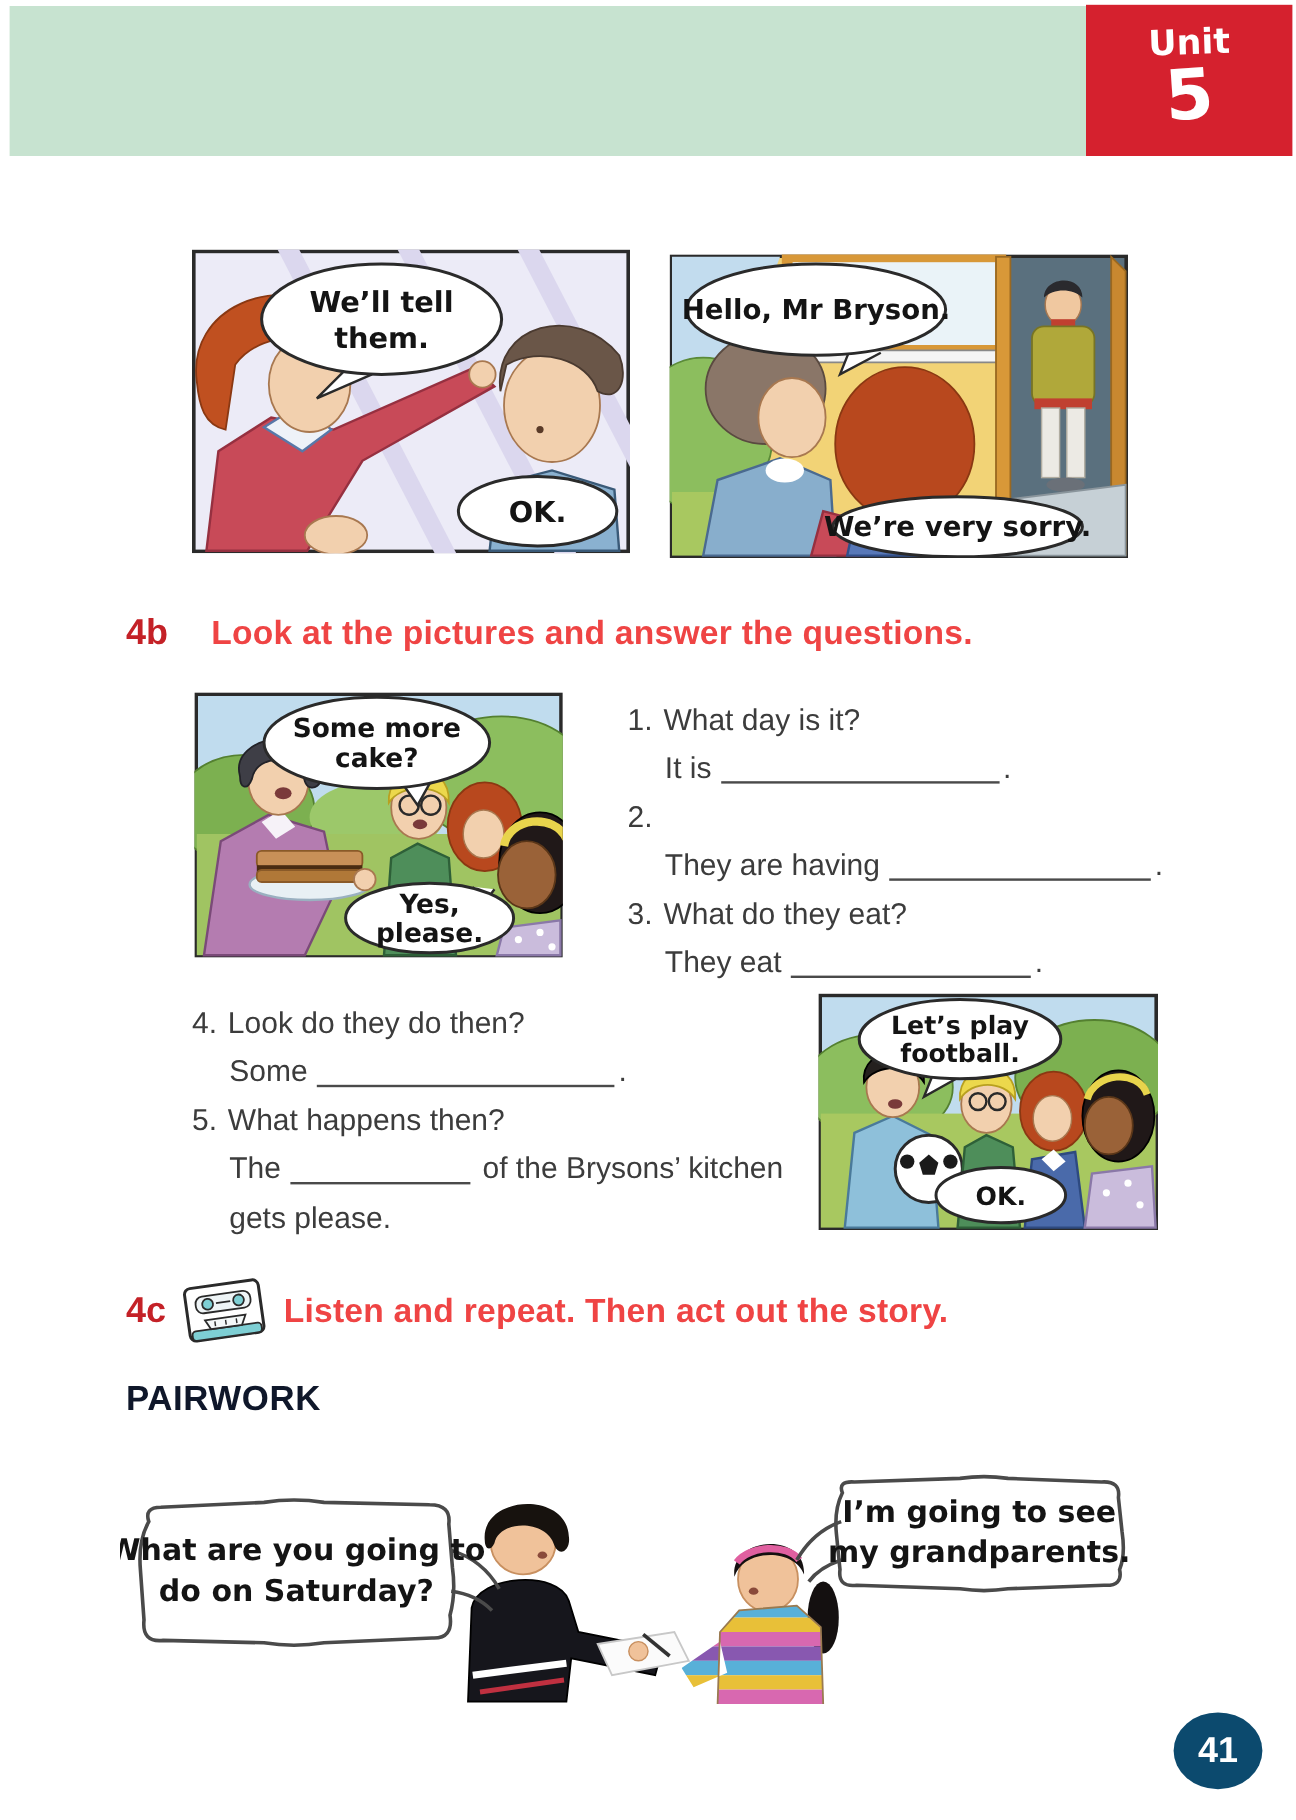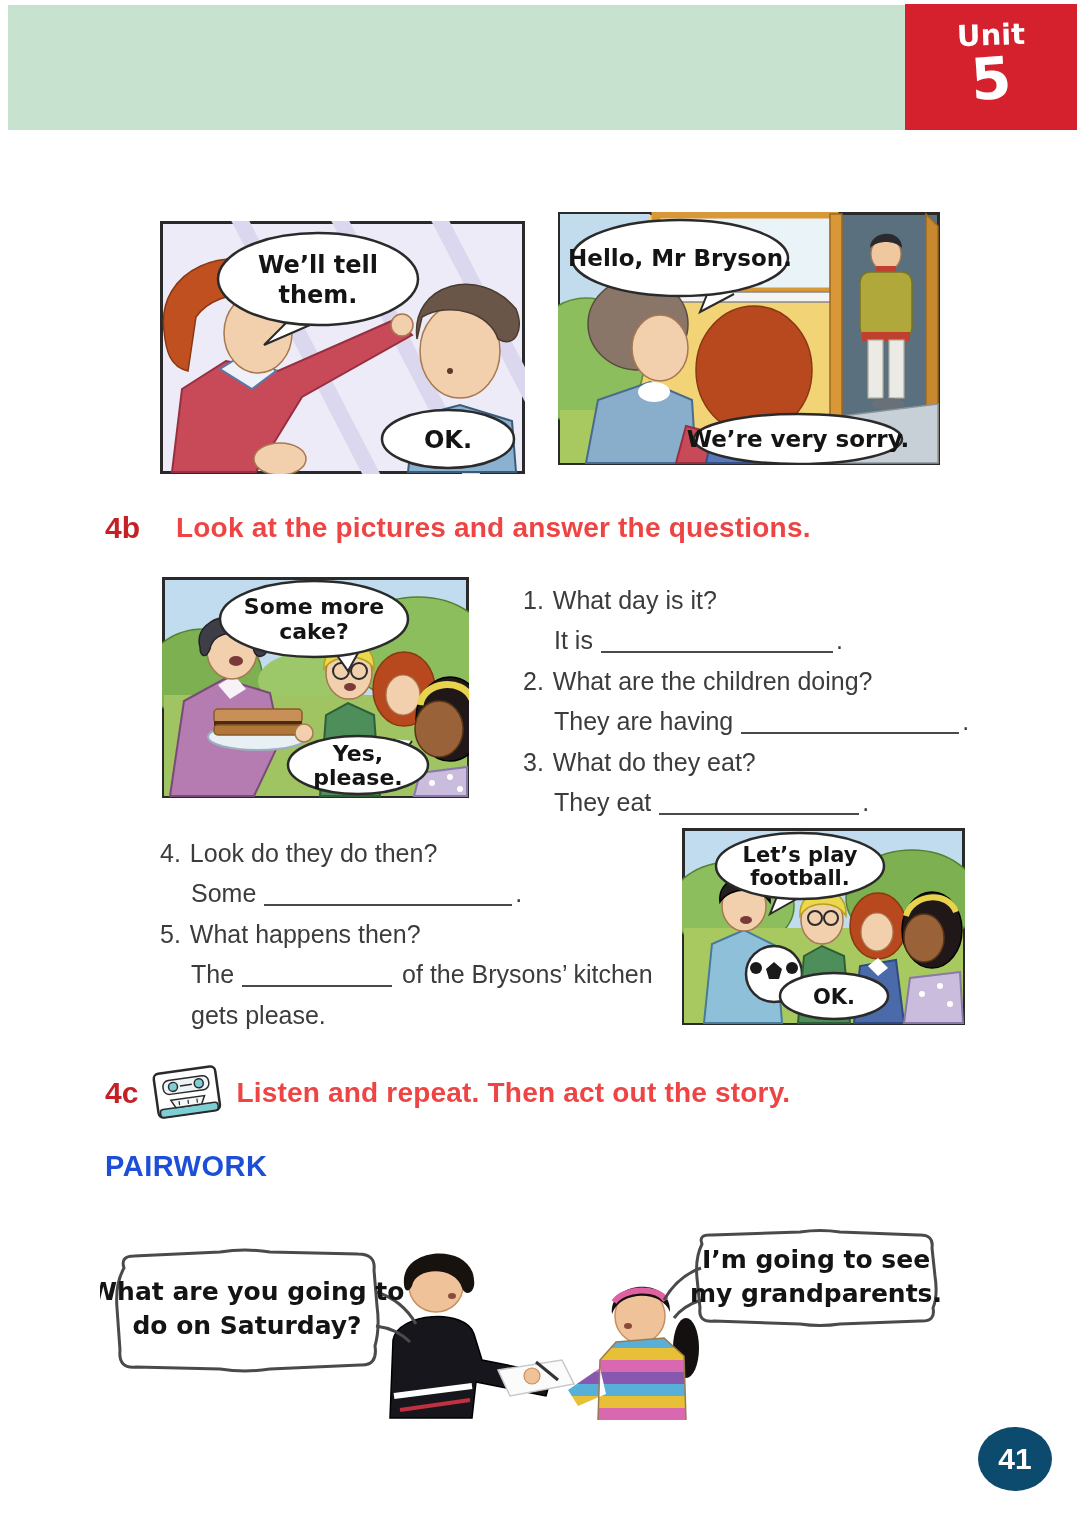--- a/index.html
+++ b/index.html
@@ -28,39 +28,39 @@
   
   .qblock{position:absolute;font-size:25px;color:#3c3c3c;}
   .q123{left:523px;top:574px;width:450px;}
   .q45{left:160px;top:827px;width:530px;}
   .qline{height:40.5px;display:flex;align-items:flex-end;white-space:nowrap;}
   .qnum{margin-right:9px;}
   .indent{padding-left:31px;}
   .blank{display:inline-block;border-bottom:2px solid #4a4a4a;height:24px;margin:0 3px 2px 8px;}
   .bw1{width:232px;}.bw2{width:218px;}.bw3{width:200px;}.bw4{width:248px;}.bw5{width:150px;margin-right:10px;}
   
-  .pairwork-h{position:absolute;left:105px;top:1150px;color:#1d4ed8;font-size:29px;font-weight:800;letter-spacing:0.5px;}
+  .pairwork-h{position:absolute;left:105px;top:1150px;color:#0f172a;font-size:29px;font-weight:800;letter-spacing:0.5px;}
   .pairwork-i{position:absolute;left:160px;top:1193px;color:#221e1f;font-size:25px;font-weight:700;}
   
   .page-badge{position:absolute;left:978px;top:1427px;width:74px;height:64px;border-radius:50%;
     background:#0c4a6e;color:#ffffff;display:flex;align-items:center;justify-content:center;
     font-size:30px;font-weight:800;}
 </style>
 </head>
 <body>
 
 <div class="page">
 
   <div class="band-green"></div>
   <div class="unit-box">
     <div class="unit-label">Unit</div>
     <div class="unit-number">5</div>
   </div>
 
-  <div class="panel" style="left:160px;top:221px;">
+  <div class="panel" style="left:160px;top:208px;">
     <svg width="365" height="253" viewBox="0 0 365 253">
       <rect x="1.5" y="1.5" width="362" height="250" fill="#ecebf7" stroke="#2a2a2a" stroke-width="3"></rect>
       <g stroke="#dbd7ee" stroke-width="16">
         <line x1="70" y1="-20" x2="220" y2="270"></line>
         <line x1="170" y1="-20" x2="320" y2="270"></line>
         <line x1="270" y1="-20" x2="420" y2="270"></line>
       </g>
 
       <polygon points="248,251 254,196 300,184 352,200 356,251" fill="#8ab1d0" stroke="#3a5a78" stroke-width="2"></polygon>
       <ellipse cx="300" cy="130" rx="40" ry="47" fill="#f2d0ae" stroke="#a87850" stroke-width="1.5"></ellipse>
@@ -184,21 +184,20 @@
       <span class="qnum">1.</span>
       <span>What day is it?</span>
     </div>
     <div class="qline indent">
       <span>It is</span>
       <span class="blank bw1"></span>
       <span>.</span>
     </div>
     <div class="qline">
       <span class="qnum">2.</span>
-      <span>What are the children doing?</span>
     </div>
     <div class="qline indent">
       <span>They are having</span>
       <span class="blank bw2"></span>
       <span>.</span>
     </div>
     <div class="qline">
       <span class="qnum">3.</span>
       <span>What do they eat?</span>
     </div>

